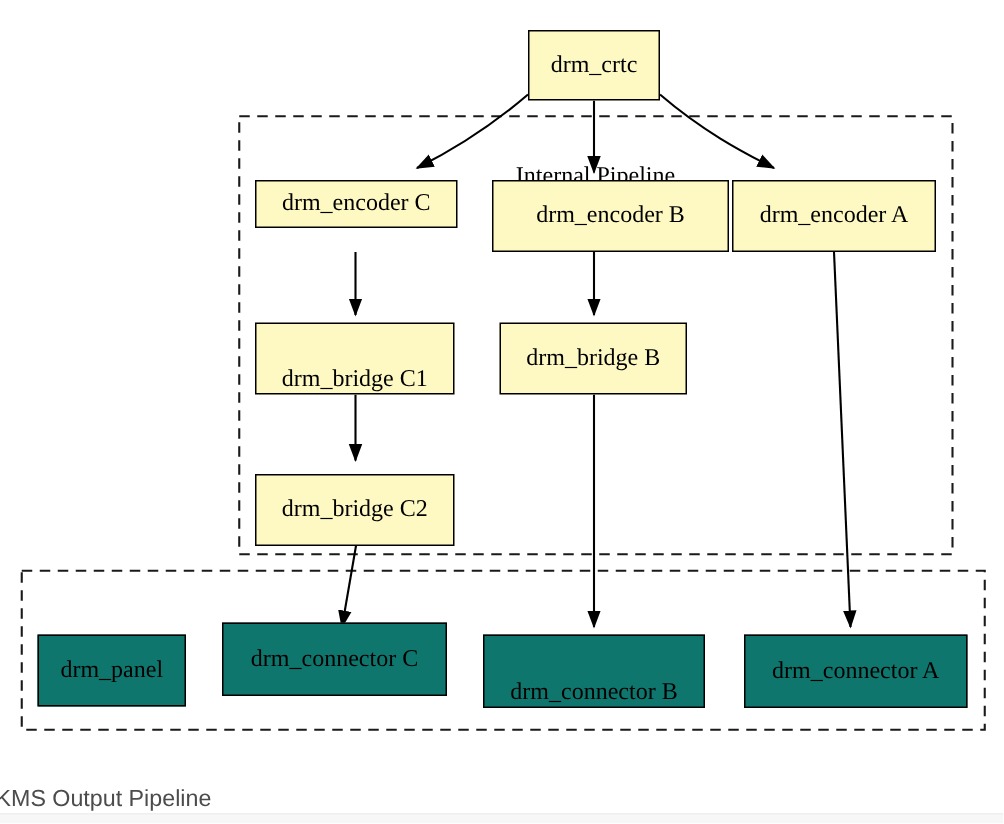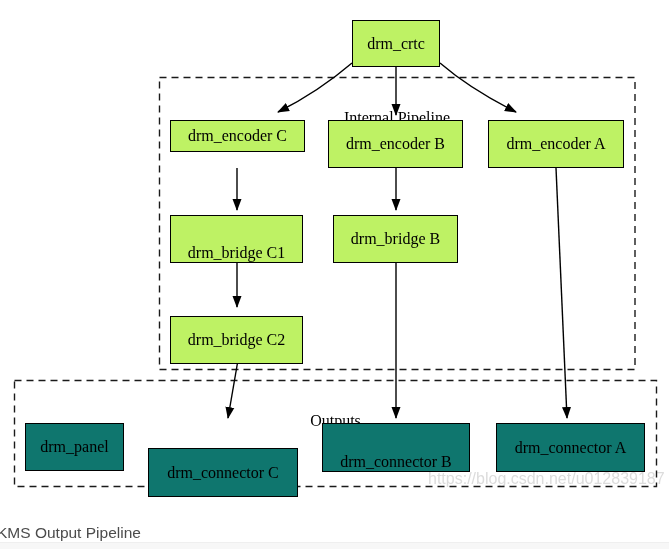--- a/index.html
+++ b/index.html
@@ -15,21 +15,21 @@
     position: absolute;
     left: 0; top: 0;
     width: 669px; height: 549px;
     z-index: 3;
     pointer-events: none;
   }
   .node {
     position: absolute;
     box-sizing: border-box;
     border: 1.4px solid #000000;
-    background: #bef264;
+    background: #fef9c3;
     display: flex;
     align-items: center;
     justify-content: center;
     font-size: 16px;
     color: #000000;
     z-index: 4;
     white-space: nowrap;
   }
   .node.out { background: #0f766e; }
   .cluster-label {
@@ -66,39 +66,38 @@
     top: 542px;
     width: 669px;
     height: 7px;
     background: #f7f7f7;
     border-top: 1px solid #efefef;
     z-index: 2;
   }
   
   #n-crtc        { left: 352px; top:  20px; width:  88px; height: 47px; }
   #n-encoder-c   { left: 170px; top: 120px; width: 135px; height: 32px; }
-  #n-encoder-b   { left: 328px; top: 120px; width: 135px; height: 48px; }
+  #n-encoder-b   { left: 328px; top: 120px; width: 158px; height: 48px; }
   #n-encoder-a   { left: 488px; top: 120px; width: 136px; height: 48px; }
   #n-bridge-c1   { left: 170px; top: 215px; width: 133px; height: 48px; align-items: flex-end; }
   #n-bridge-b    { left: 333px; top: 215px; width: 125px; height: 48px; }
   #n-bridge-c2   { left: 170px; top: 316px; width: 133px; height: 48px; }
   #n-panel       { left:  25px; top: 423px; width:  99px; height: 48px; }
-  #n-connector-c { left: 148px; top: 448px; width: 150px; height: 49px; }
+  #n-connector-c { left: 148px; top: 415px; width: 150px; height: 49px; }
   #n-connector-b { left: 322px; top: 423px; width: 148px; height: 49px; align-items: flex-end; }
   #n-connector-a { left: 496px; top: 423px; width: 149px; height: 49px; }
   
   #l-internal { left: 159px; top:  83px; width: 476px; }
   #l-outputs  { left:  14px; top: 386px; width: 643px; }
 </style>
 </head>
 <body>
 
 <div id="canvas">
 
-  <div id="watermark">https://blog.csdn.net/u012839187</div>
 
   <svg id="edge-layer" width="669" height="549" viewBox="0 0 669 549" xmlns="http://www.w3.org/2000/svg">
     <defs>
       <marker id="arrow" markerUnits="userSpaceOnUse" markerWidth="13" markerHeight="11" refX="11" refY="5" orient="auto">
         <path d="M0,0.5 L12,5 L0,9.5 z" fill="#000000"></path>
       </marker>
     </defs>
 
     <rect x="159.5" y="77.5" width="475.5" height="292" fill="none" stroke="#1a1a1a" stroke-width="1.4" stroke-dasharray="7 5"></rect>
     <rect x="14.5" y="380.5" width="642" height="106" fill="none" stroke="#1a1a1a" stroke-width="1.4" stroke-dasharray="7 5"></rect>
@@ -108,21 +107,20 @@
     <path d="M440,63 C468,87 494,101 516,112" fill="none" stroke="#000" stroke-width="1.4" marker-end="url(#arrow)"></path>
     <path d="M237,168 L237,210" fill="none" stroke="#000" stroke-width="1.4" marker-end="url(#arrow)"></path>
     <path d="M237,263 L237,307" fill="none" stroke="#000" stroke-width="1.4" marker-end="url(#arrow)"></path>
     <path d="M238,360 L228,418" fill="none" stroke="#000" stroke-width="1.4" marker-end="url(#arrow)"></path>
     <path d="M396,168 L396,210" fill="none" stroke="#000" stroke-width="1.4" marker-end="url(#arrow)"></path>
     <path d="M396,263 L396,418" fill="none" stroke="#000" stroke-width="1.4" marker-end="url(#arrow)"></path>
     <path d="M556,168 L567,418" fill="none" stroke="#000" stroke-width="1.4" marker-end="url(#arrow)"></path>
   </svg>
 
   <div class="cluster-label" id="l-internal">Internal Pipeline</div>
-  <div class="cluster-label" id="l-outputs">Outputs</div>
 
   <div class="node" id="n-crtc">
     <span>drm_crtc</span>
   </div>
   <div class="node" id="n-encoder-c">
     <span>drm_encoder C</span>
   </div>
   <div class="node" id="n-encoder-b">
     <span>drm_encoder B</span>
   </div>

